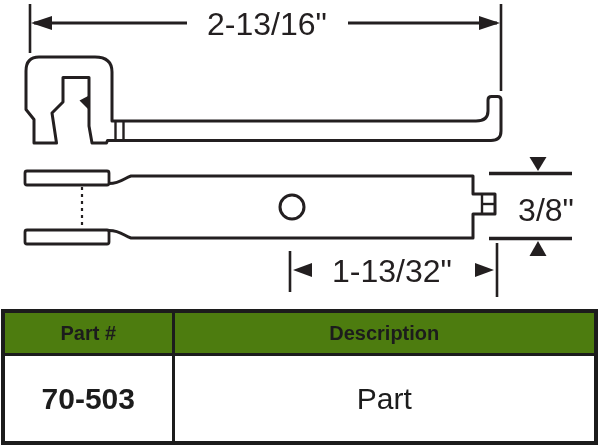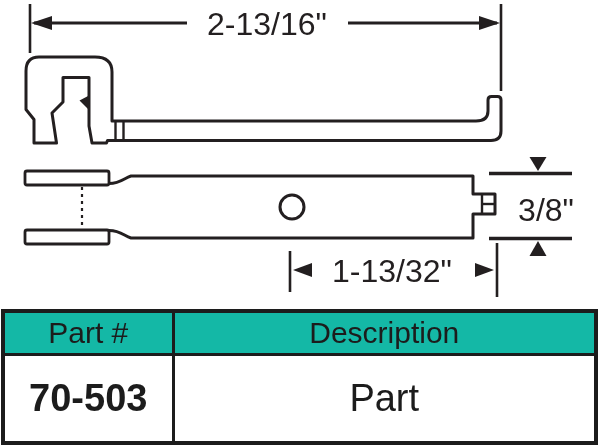--- a/index.html
+++ b/index.html
@@ -30,26 +30,26 @@
     border:3px solid #1c1c1c;
     text-align:center;
     vertical-align:middle;
     padding:0;
     color:#1c1c1c;
     overflow:hidden;
   }
   table.parts-table{border:4px solid #1c1c1c;}
   col.part-col{width:170px;}
   th{
-    background:#14b8a6;
-    font-size:30px;
-    font-weight:normal;
+    background:#4d7c0f;
+    font-size:20px;
+    font-weight:bold;
     height:40px;
   }
-  td{font-size:38px;height:46px;background:#ffffff;}
+  td{font-size:30px;height:46px;background:#ffffff;}
   td.part-cell{font-weight:bold;}
   tr.alt-row td{background:#e6e6e6;}
   tr.row-1 td{height:47px;}
   tr.row-2 td{height:39px;}
 </style>
 </head>
 <body>
 
 <div class="drawing-area">
 <svg width="600" height="309" viewBox="0 0 600 309">

